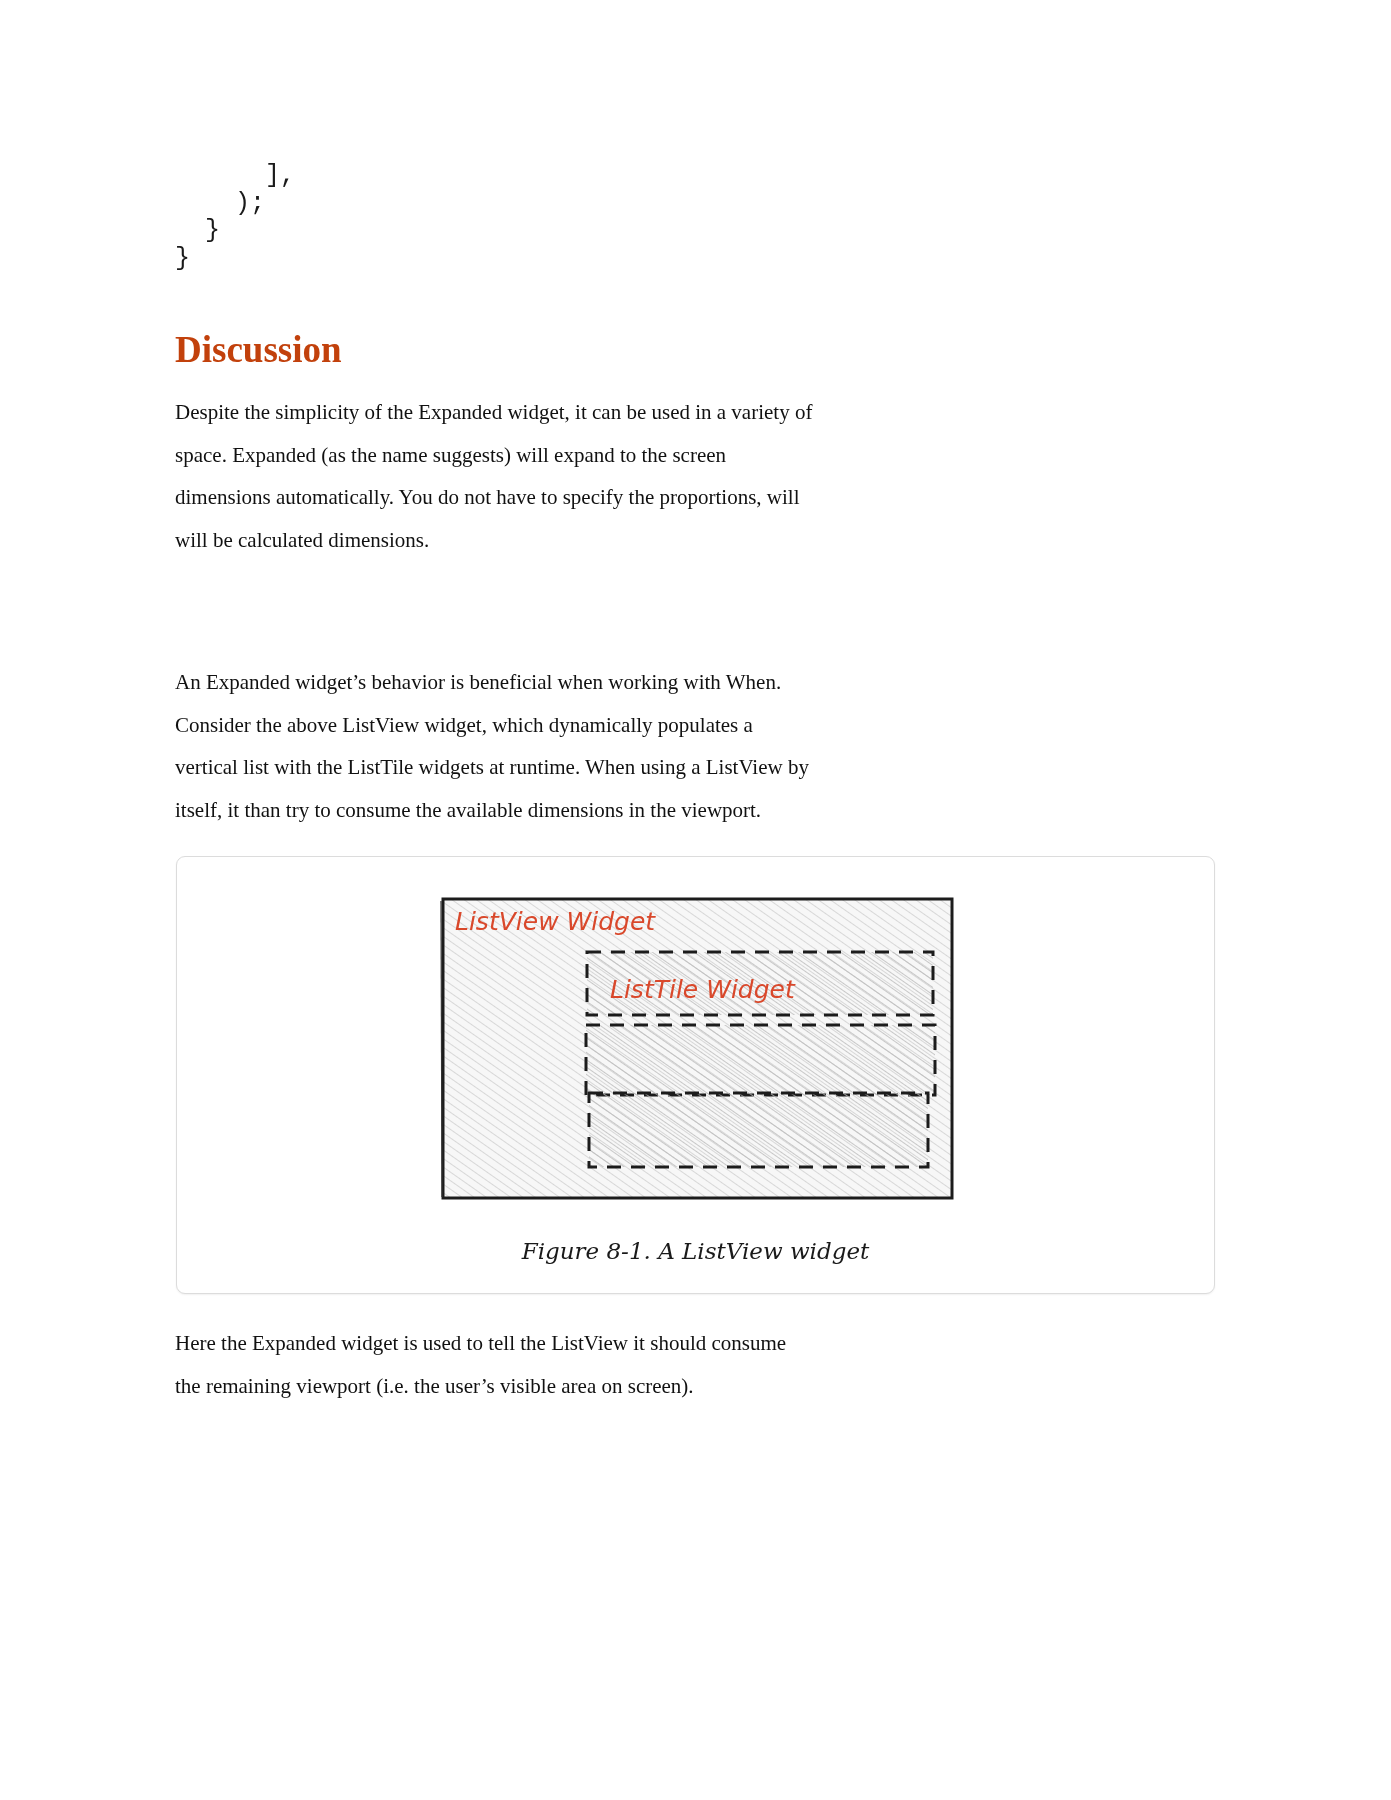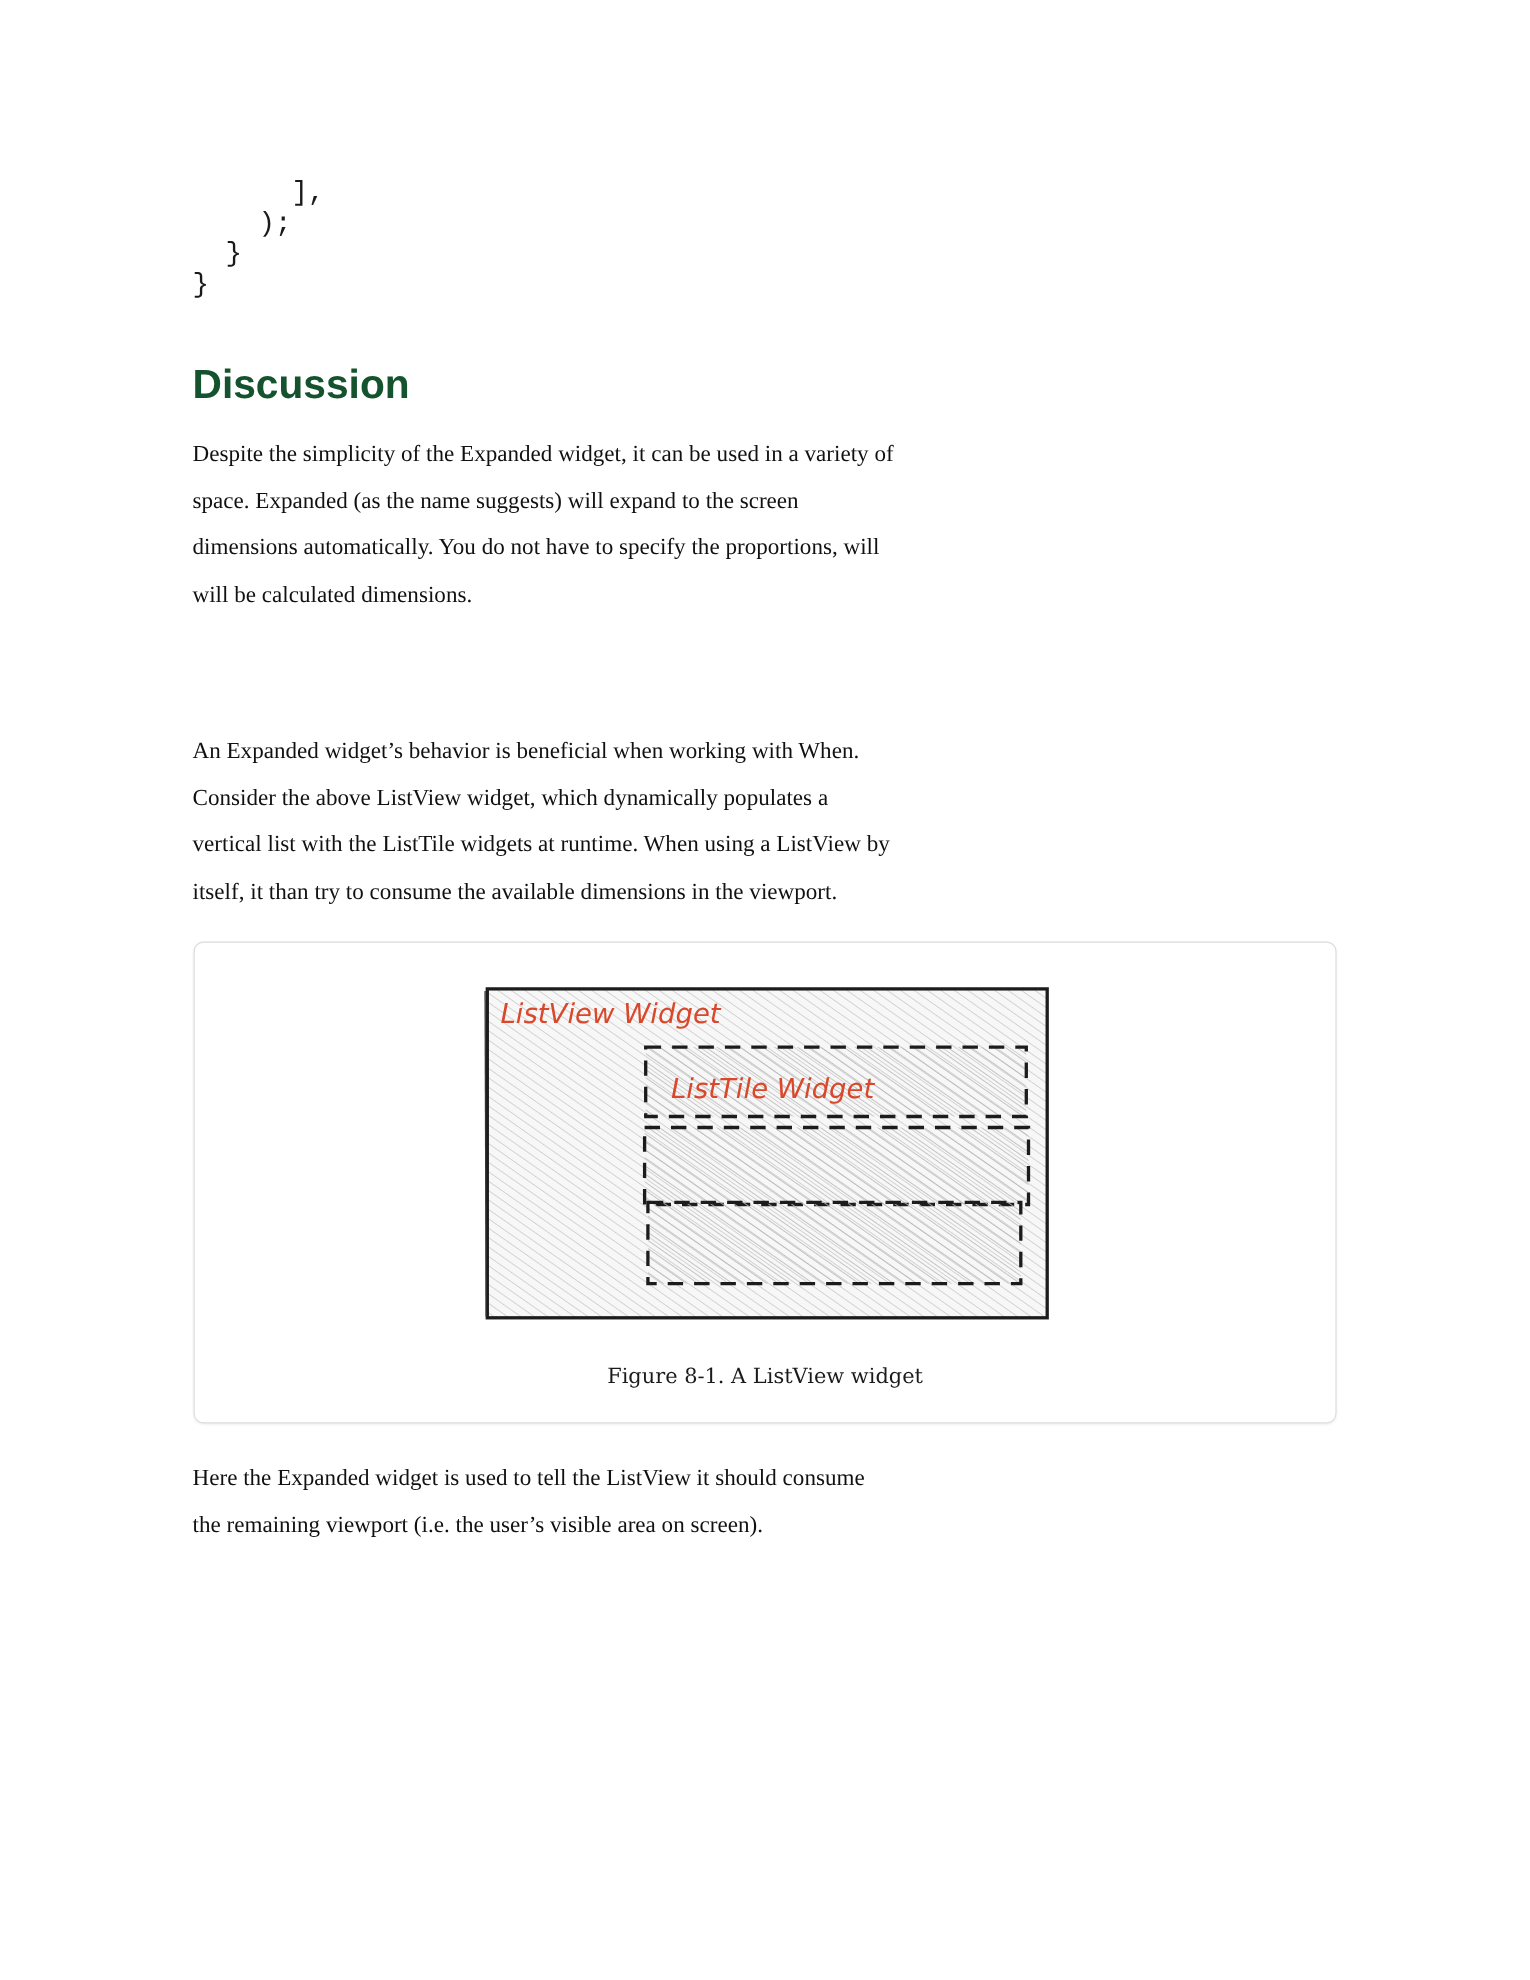--- a/index.html
+++ b/index.html
@@ -5,43 +5,43 @@
   html, body { margin: 0; padding: 0; background: #ffffff; }
   body { width: 1391px; height: 1800px; position: relative; overflow: hidden; color: #111111; }
   .code {
     position: absolute; left: 175px; top: 162px;
     font-family: "Liberation Mono", "DejaVu Sans Mono", monospace;
     font-size: 25px; line-height: 27.5px; white-space: pre; color: #1a1a1a; margin: 0;
   }
   .code .line { display: block; height: 27.5px; }
   h2.heading {
     position: absolute; left: 175px; top: 328px; margin: 0;
-    font-family: Liberation Sans, sans-serif;
-    font-weight: bold; font-size: 37px; line-height: 44px; color: #14532d;
+    font-family: Liberation Serif, serif;
+    font-weight: bold; font-size: 37px; line-height: 44px; color: #c2410c;
   }
   .para {
     position: absolute; left: 175px; width: 1060px; margin: 0;
     font-family: "Liberation Serif", "DejaVu Serif", serif;
     font-size: 21px; line-height: 42.6px; color: #111;
   }
   .para .ln { display: block; white-space: nowrap; }
   #p1 { top: 391px; }
   #p2 { top: 661px; }
   #p3 { top: 1322px; }
 
   .figure-card {
     position: absolute; left: 176px; top: 856px; width: 1039px; height: 438px;
     box-sizing: border-box; border: 1.5px solid #dcdcdc; border-radius: 9px;
     box-shadow: 0 1px 2px rgba(0,0,0,0.06); background: #fff;
   }
   .figure-svg { position: absolute; left: 430px; top: 885px; width: 540px; height: 330px; }
   .caption {
     position: absolute; left: 176px; width: 1039px; top: 1236px; text-align: center;
-    font-family: "DejaVu Serif", "Liberation Serif", serif; 
-    font-size: 19px; line-height: 30px; color: #1a1a1a;
+    font-family: "DejaVu Serif", "Liberation Serif", serif; font-style: italic;
+    font-size: 23px; line-height: 30px; color: #1a1a1a;
   }
   .sketch-label {
     font-family: "DejaVu Sans", "Liberation Sans", sans-serif;
     font-size: 25px; font-style: italic;
   }
 </style>
 </head>
 <body>
 
 <pre class="code"><span class="line">      ],</span><span class="line">    );</span><span class="line">  }</span><span class="line">}</span></pre>

